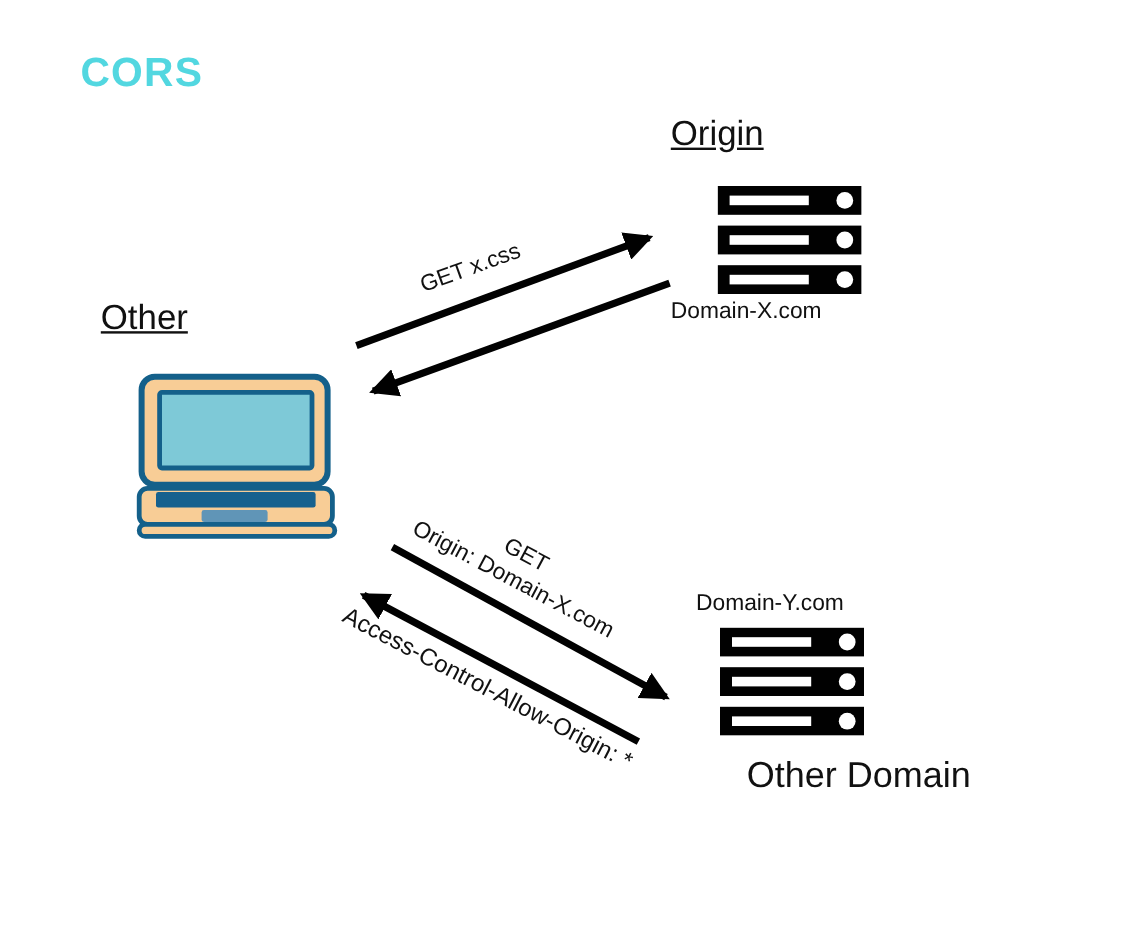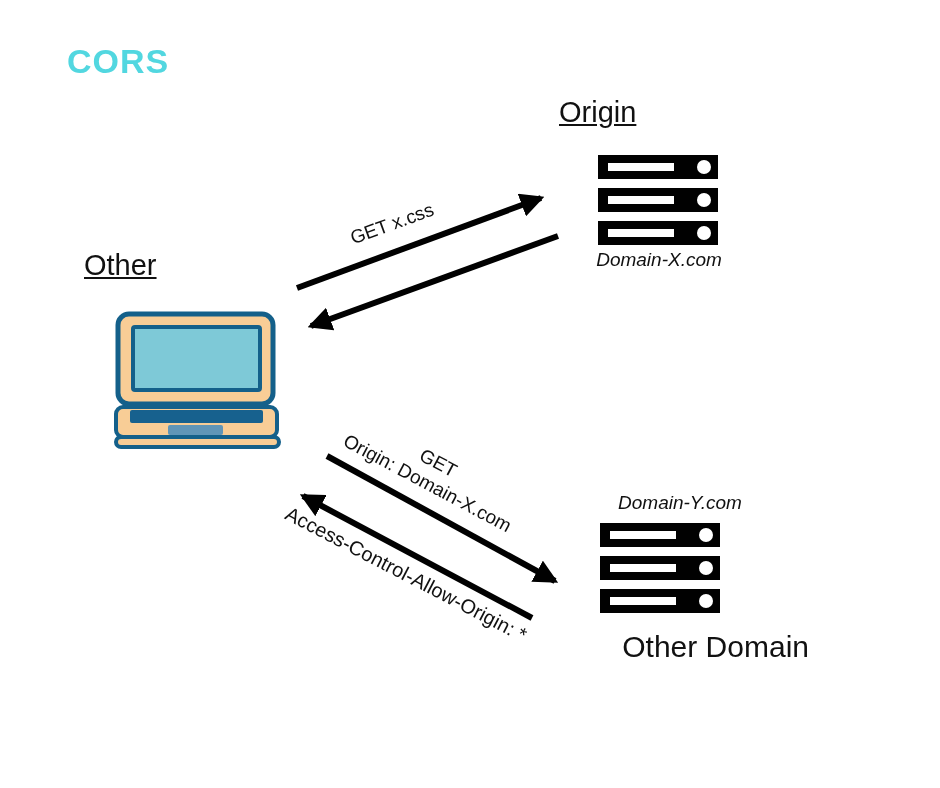--- a/index.html
+++ b/index.html
@@ -14,21 +14,21 @@
   .abs { position: absolute; }
   .page-title {
     left: 67px; top: 42px;
     font-size: 34px; font-weight: bold;
     letter-spacing: 1px;
     color: var(--accent, #52d7e0);
   }
   .arrows-layer { left: 0; top: 0; width: 940px; height: 788px; }
   .arrow-line { stroke: var(--arrow, #010101); stroke-width: 6; }
   .node-title { font-size: 29px; text-align: left; width: 200px; text-decoration: underline; }
-  .node-domain { font-size: 19px; text-align: center; width: 200px; font-style: italic; }
+  .node-domain { font-size: 19px; text-align: left; width: 200px; }
   .lbl-origin { left: 559px; top: 96px; }
   .lbl-domain-x { left: 559px; top: 249px; }
   .lbl-client { left: 84px; top: 249px; }
   .lbl-domain-y { left: 580px; top: 492px; }
   .lbl-other { left: 509px; top: 630px; font-size: 30px; width: 300px; text-align: right; }
   .server-x { left: 598px; top: 155px; }
   .server-y { left: 600px; top: 523px; }
   .laptop { left: 112px; top: 310px; }
   .msg {
     font-size: 19px; text-align: center; line-height: 23px;

